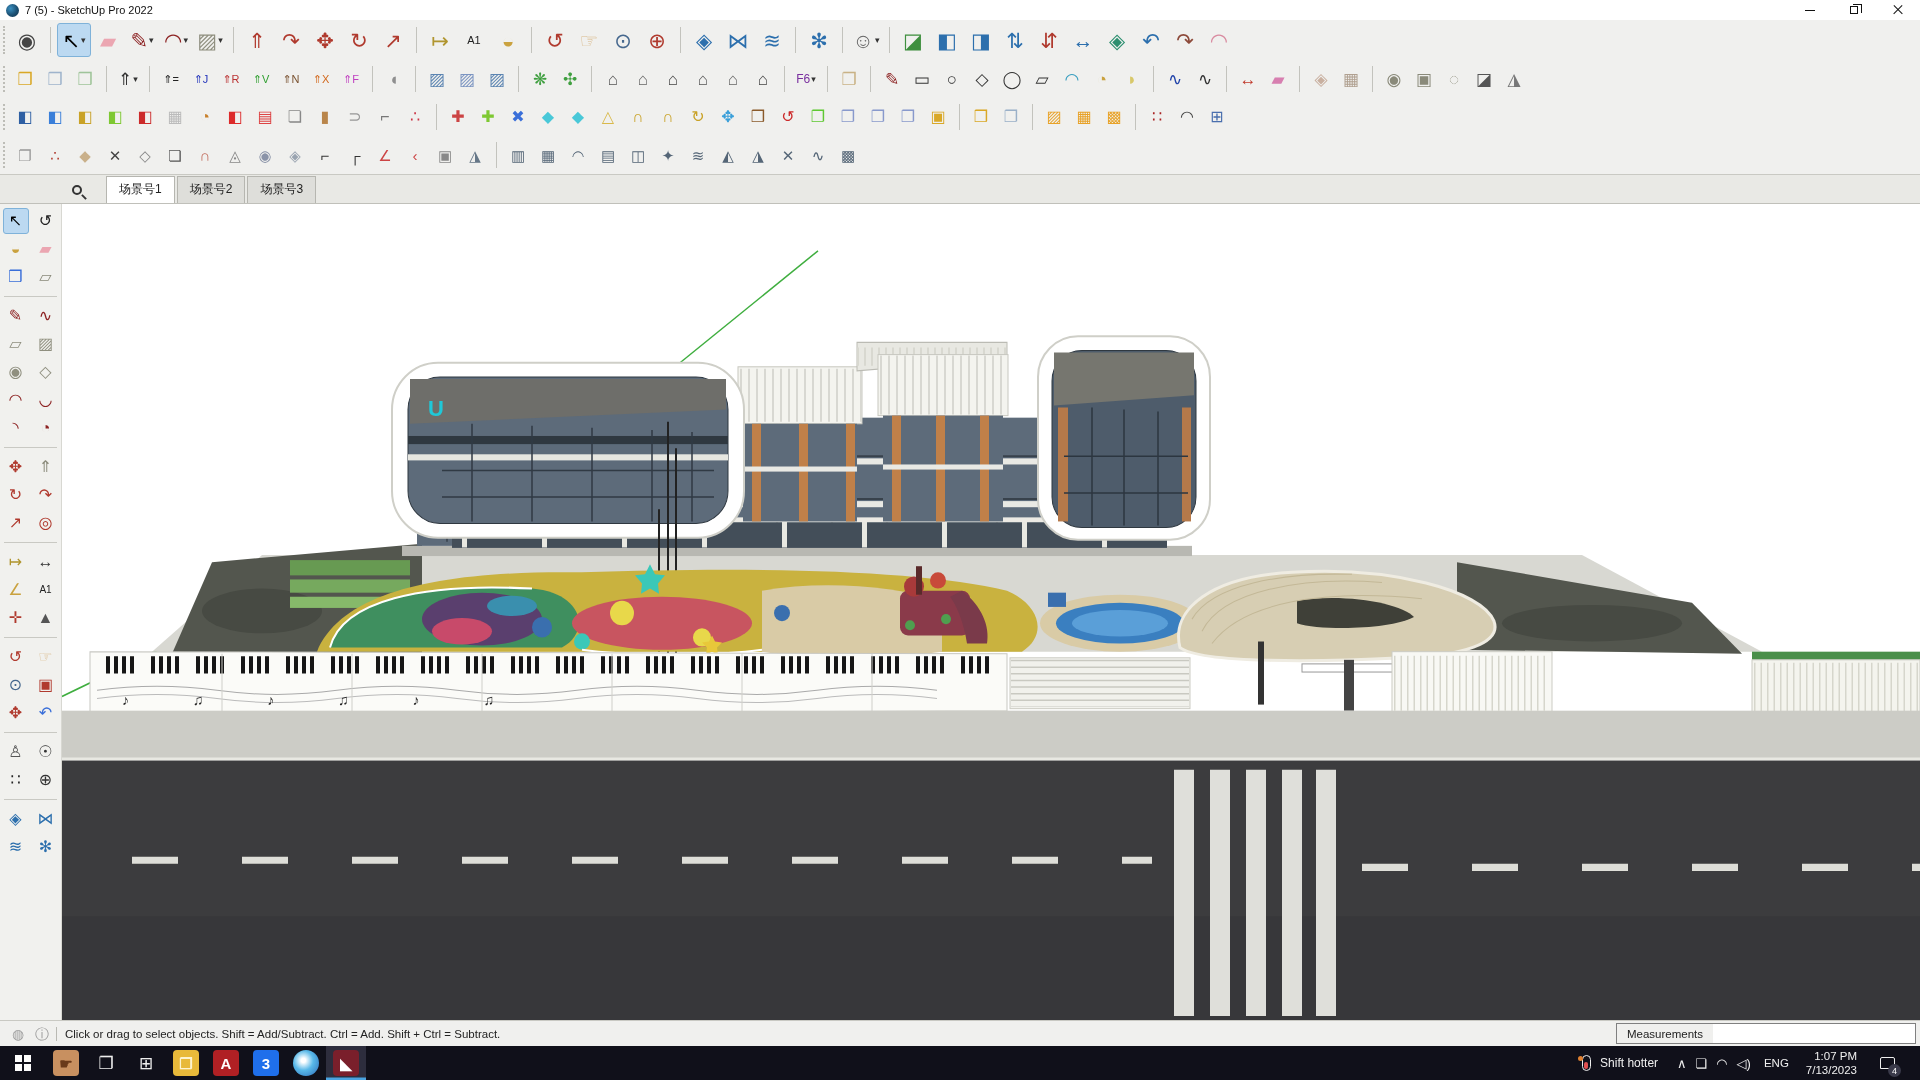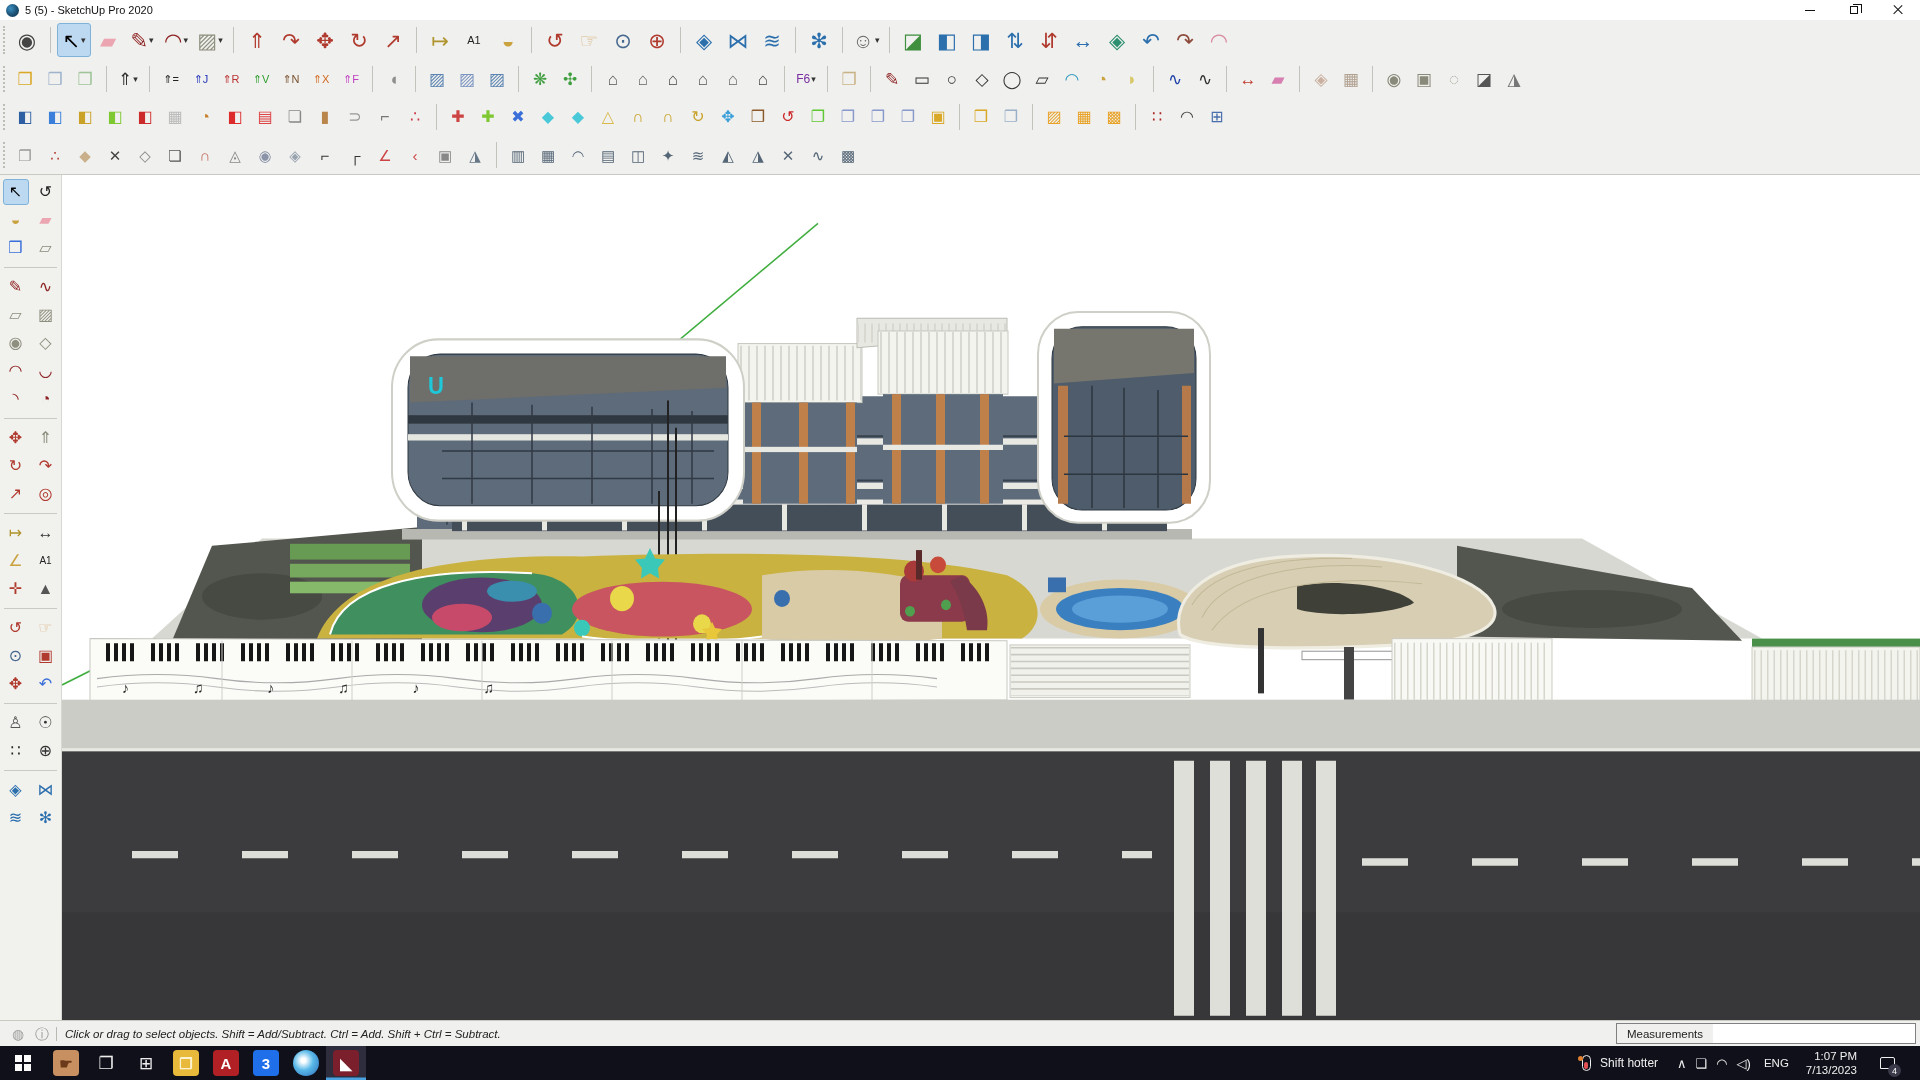--- a/index.html
+++ b/index.html
@@ -55,21 +55,21 @@
   .palette .tbtn { width:26px; height:26px; }
   .palette .tbtn .glyph { font-size:16px; }
   .psep { width:100%; height:1px; background:#c9c9c3; margin:4px 2px; }
   .viewport { flex:1; position:relative; background:#fff; }
   .viewport svg { width:100%; height:100%; display:block; }
 
   
   .statusbar { height:26px; background:#f0f0ee; border-top:1px solid #c9c9c3; display:flex; align-items:center; padding:0 4px 0 8px; }
   .statusbar .tbtn { width:20px; height:20px; } .statusbar .glyph { font-size:14px; }
   .status-div { width:1px; height:14px; background:#b9b9b3; margin:0 8px 0 4px; }
-  .status-hint { font-size:11.5px; color:#222;font-style:italic; }
+  .status-hint { font-size:11.5px; color:#222; }
   .measure-box { margin-left:auto; width:300px; height:21px; border:1px solid #808080; background:#f0f0ee; display:flex; align-items:center; }
   .measure-label { font-size:11.5px; color:#222; padding:0 10px; }
   .measure-input { flex:1; height:100%; border:none; background:#fff; outline:none; font-size:11px; }
 
   
   .taskbar { height:34px; background:#10101a; display:flex; align-items:stretch; color:#eee; }
   .start-btn { width:46px; display:flex; align-items:center; justify-content:center; }
   .win-logo { display:grid; grid-template-columns:7px 7px; grid-template-rows:7px 7px; gap:1.5px; }
   .win-logo span { background:#fdfdfd; }
   .search-box { width:252px; background:#ffffff; display:flex; align-items:center; padding-left:10px; gap:8px; }
@@ -95,21 +95,21 @@
   .notif-count { position:absolute; right:3px; bottom:3px; background:#3a3a4a; color:#fff; font-size:9px; border-radius:50%; width:13px; height:13px; display:flex; align-items:center; justify-content:center; }
   .show-desktop { width:5px; border-left:1px solid #3a3a46; }
 </style>
 </head>
 <body>
 
 <div class="app-window">
 
   <div class="titlebar">
     <span class="app-logo"></span>
-    <span class="title-text">5 (5) - SketchUp Pro 2020</span>
+    <span class="title-text">7 (5) - SketchUp Pro 2022</span>
     <div class="win-controls">
       <span class="win-btn">
           <span class="wc-min"></span>
         </span>
       <span class="win-btn">
           <span class="wc-restore"></span>
         </span>
       <span class="win-btn">
           <span class="wc-close"></span>
         </span>
@@ -589,20 +589,28 @@
         </span>
         <span class="tbtn">
           <span class="glyph" style="color: rgb(85, 102, 119);">∿</span>
         </span>
         <span class="tbtn">
           <span class="glyph" style="color: rgb(85, 102, 119);">▩</span>
         </span>
       </div>
   </div>
 
+  <div class="tabbar">
+    <span class="tab-search"><span class="mag"></span></span>
+    <div class="scene-tabs">
+        <span class="scene-tab active">场景号1</span>
+        <span class="scene-tab">场景号2</span>
+        <span class="scene-tab">场景号3</span>
+      </div>
+  </div>
 
   <div class="content">
     <div class="palette">
         <span class="tbtn active">
           <span class="glyph" style="color: rgb(0, 0, 0);">↖</span>
         </span>
         <span class="tbtn">
           <span class="glyph" style="color: rgb(34, 34, 34);">↺</span>
         </span>
         <span class="tbtn">

